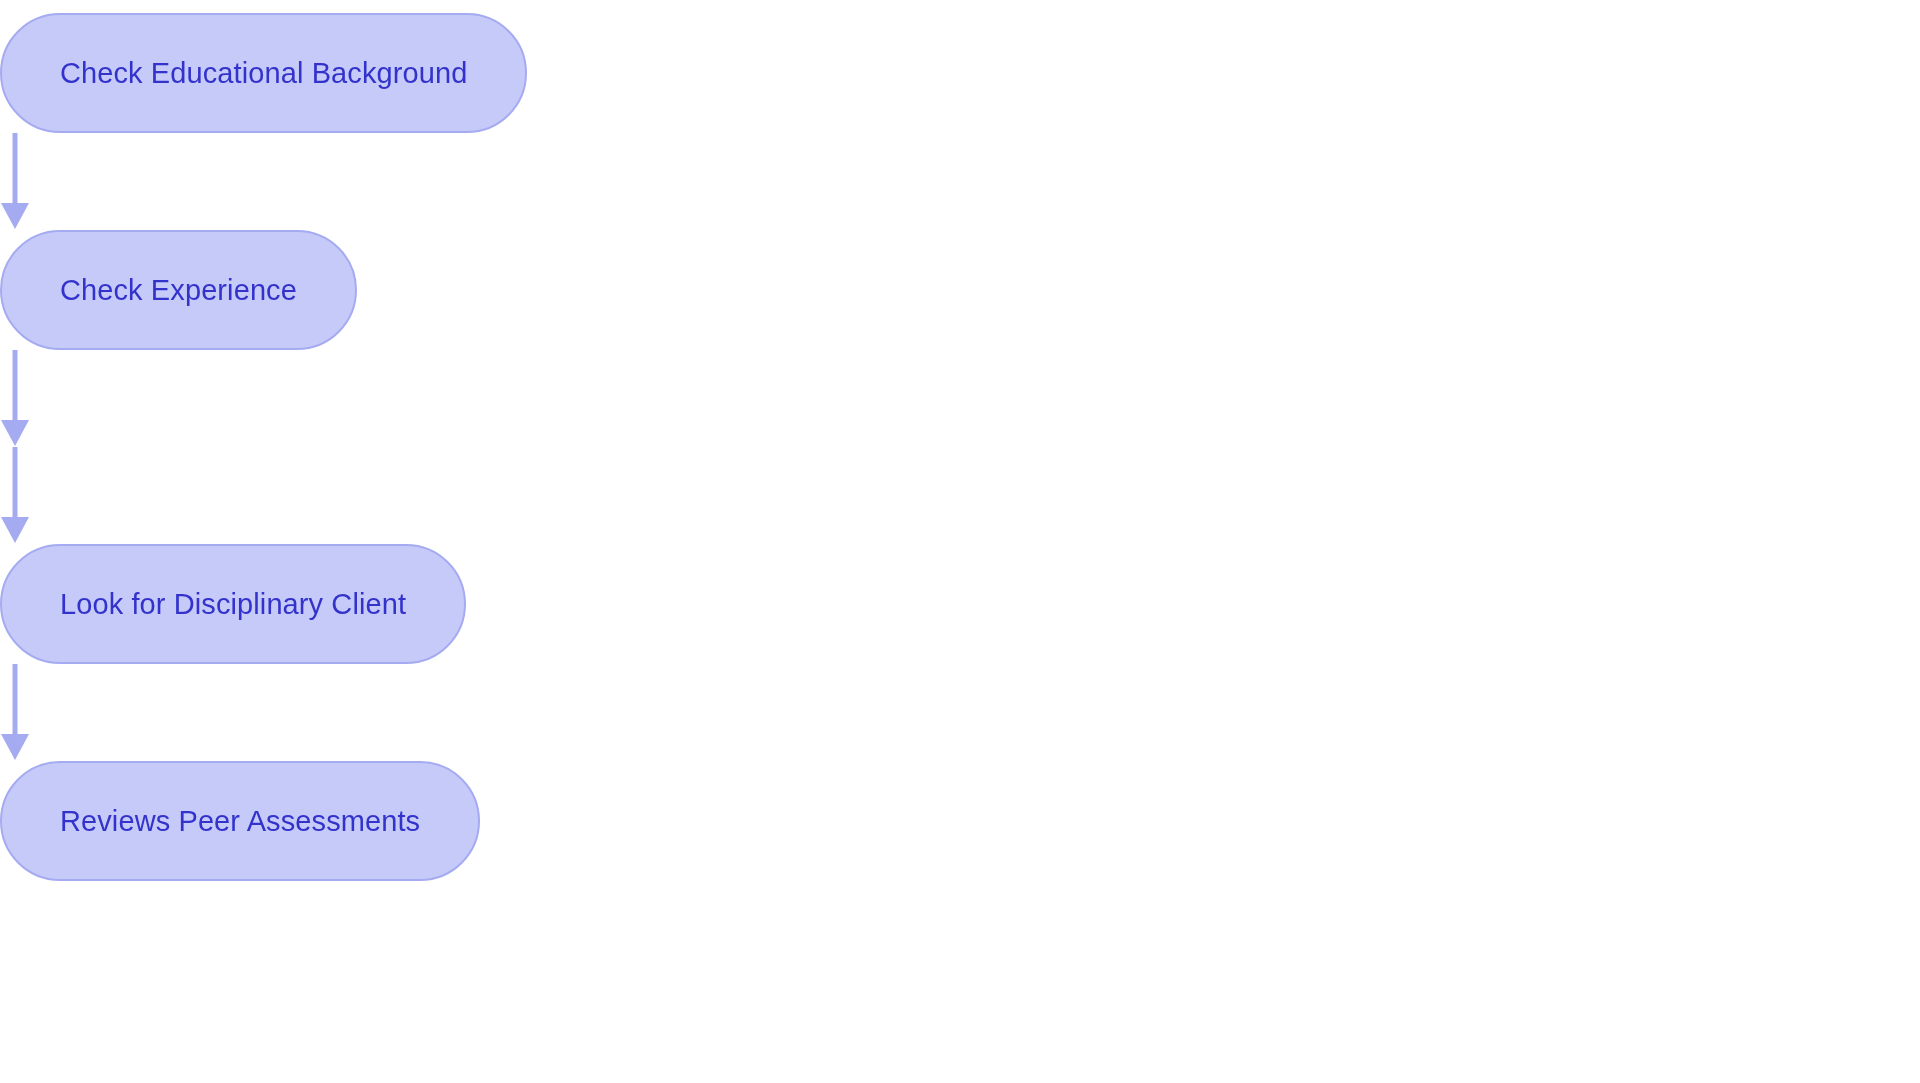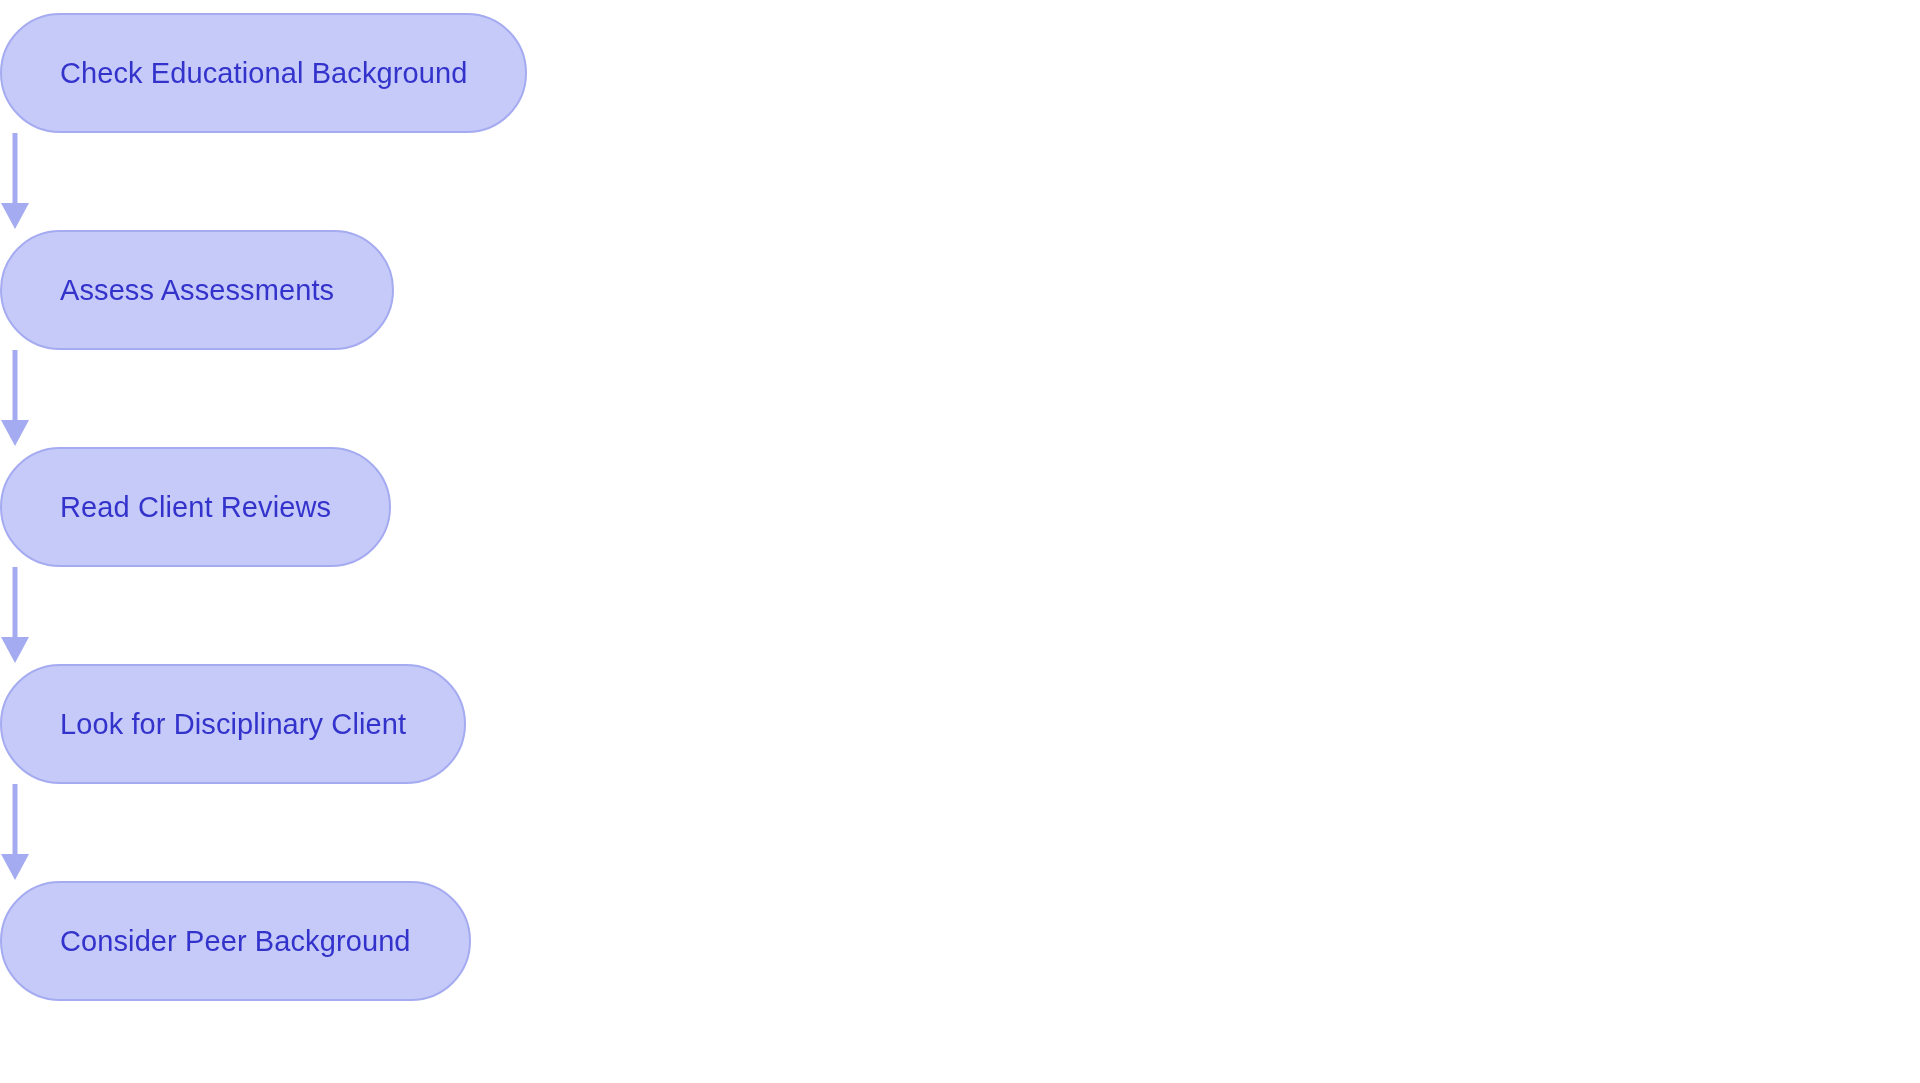--- a/index.html
+++ b/index.html
@@ -70,44 +70,41 @@
     <div class="node">
       <span class="node-label">Check Educational Background</span>
     </div>
 
     <svg class="connector" viewBox="0 0 30 97" xmlns="http://www.w3.org/2000/svg">
       <line x1="15" y1="0" x2="15" y2="72" stroke="#A5ABF0" stroke-width="5"></line>
       <polygon points="1,70 29,70 15,96" fill="#A5ABF0"></polygon>
     </svg>
 
     <div class="node">
-      <span class="node-label">Assess Assessments</span>
+      <span class="node-label">Check Experience</span>
     </div>
 
     <svg class="connector" viewBox="0 0 30 97" xmlns="http://www.w3.org/2000/svg">
       <line x1="15" y1="0" x2="15" y2="72" stroke="#A5ABF0" stroke-width="5"></line>
       <polygon points="1,70 29,70 15,96" fill="#A5ABF0"></polygon>
     </svg>
 
-    <div class="node">
-      <span class="node-label">Read Client Reviews</span>
-    </div>
 
     <svg class="connector" viewBox="0 0 30 97" xmlns="http://www.w3.org/2000/svg">
       <line x1="15" y1="0" x2="15" y2="72" stroke="#A5ABF0" stroke-width="5"></line>
       <polygon points="1,70 29,70 15,96" fill="#A5ABF0"></polygon>
     </svg>
 
     <div class="node">
       <span class="node-label">Look for Disciplinary Client</span>
     </div>
 
     <svg class="connector" viewBox="0 0 30 97" xmlns="http://www.w3.org/2000/svg">
       <line x1="15" y1="0" x2="15" y2="72" stroke="#A5ABF0" stroke-width="5"></line>
       <polygon points="1,70 29,70 15,96" fill="#A5ABF0"></polygon>
     </svg>
 
     <div class="node">
-      <span class="node-label">Consider Peer Background</span>
+      <span class="node-label">Reviews Peer Assessments</span>
     </div>
 
   </div>
 </div>
 
 </body></html>

